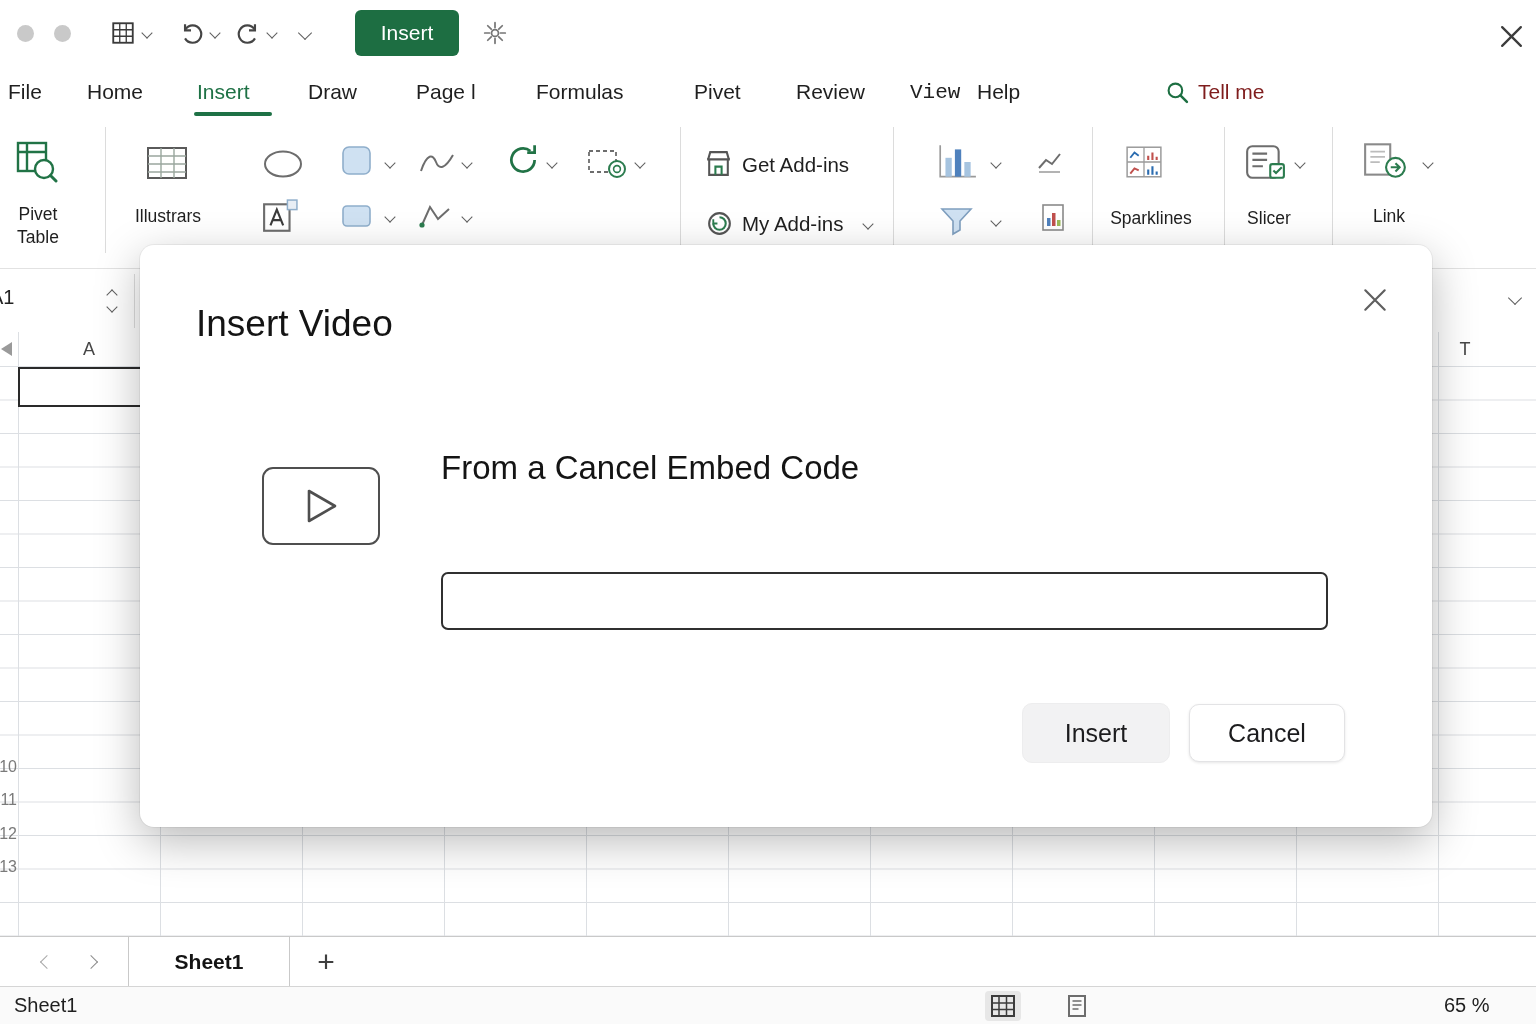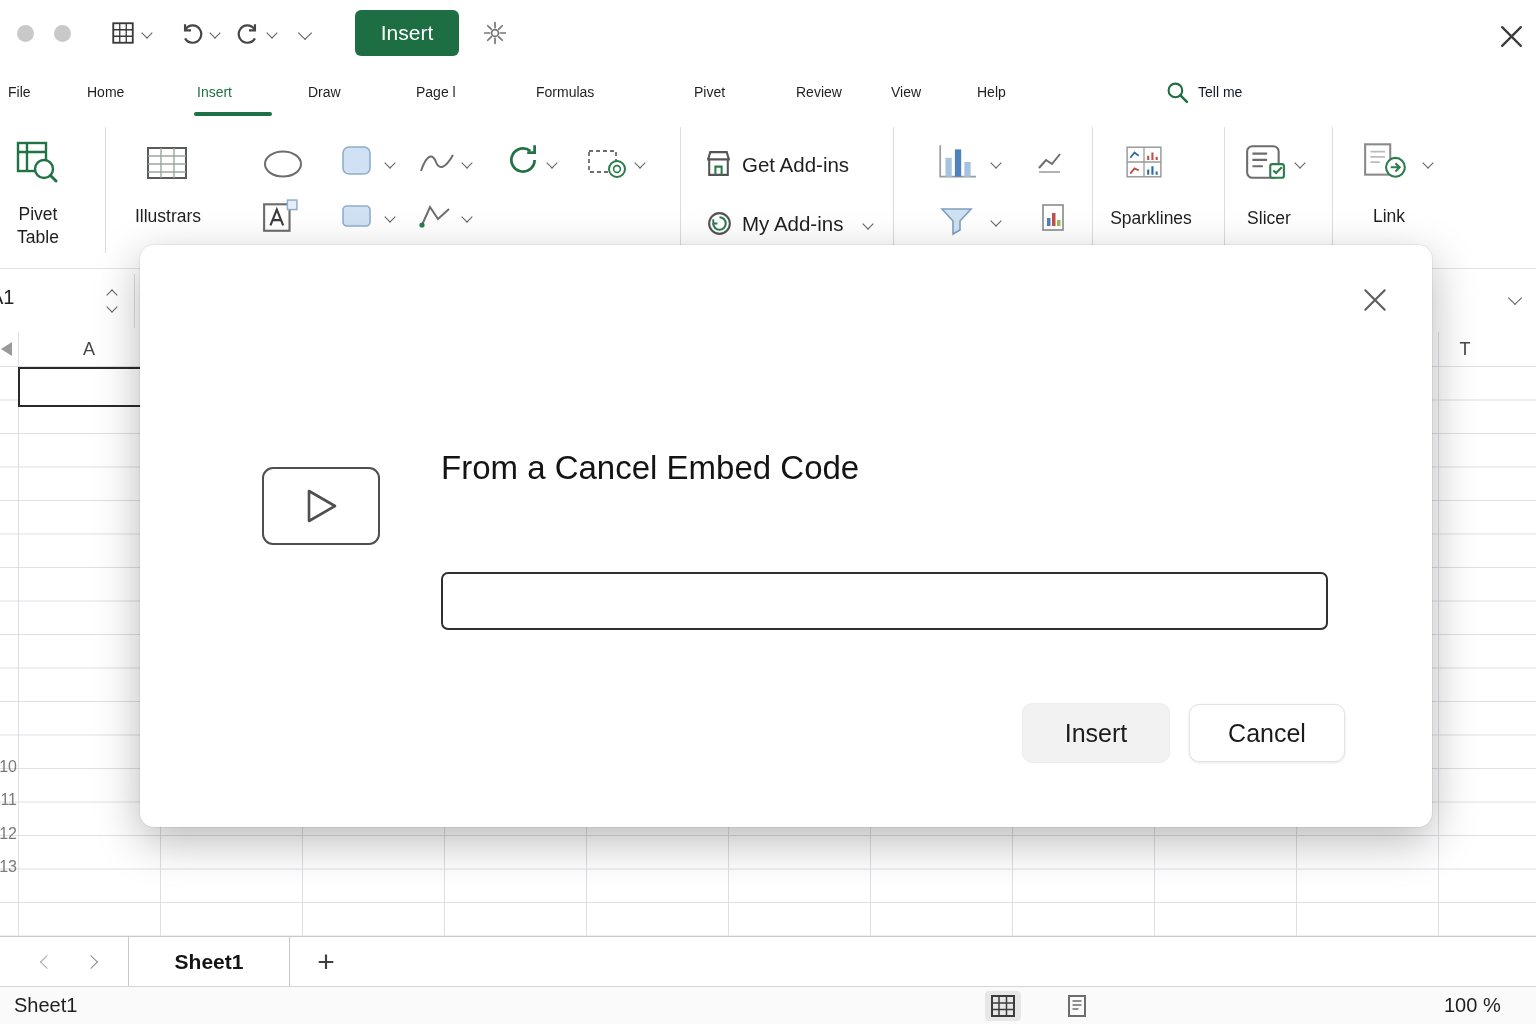--- a/index.html
+++ b/index.html
@@ -12,21 +12,21 @@
   .chev.up{transform:rotate(-135deg);}
   .chev.leftp{transform:rotate(135deg);}
   .chev.rightp{transform:rotate(-45deg);}
   
   .titlebar{position:absolute;left:0;top:0;width:1536px;height:66px;background:#fff;}
   .tl{position:absolute;top:25px;width:17px;height:17px;border-radius:50%;background:#c9c9c9;}
   .insert-pill{position:absolute;left:355px;top:10px;width:104px;height:46px;border-radius:6px;
                display:flex;align-items:center;justify-content:center;color:#fff;font-size:21px;font-weight:500;}
   
   .menubar{position:absolute;left:0;top:66px;width:1536px;height:53px;background:#fff;border-bottom:1px solid #e4e4e4;}
-  .mtab{position:absolute;top:0;height:52px;display:flex;align-items:center;font-size:14px;color:#1f1f1f;cursor:default;}
+  .mtab{position:absolute;top:0;height:52px;display:flex;align-items:center;font-size:21px;color:#1f1f1f;cursor:default;}
   .mtab.active{font-weight:500;}
   
   .ribbon{position:absolute;left:0;top:119px;width:1536px;height:149px;background:#fff;}
   .rdiv{position:absolute;top:8px;height:126px;width:1px;background:#dcdcdc;}
   .rlabel{position:absolute;font-size:17.5px;color:#1f1f1f;text-align:center;line-height:23px;}
   .raddin{position:absolute;font-size:20.5px;color:#1f1f1f;}
   
   .formularow{position:absolute;left:0;top:268px;width:1536px;height:64px;background:#fff;
               border-top:1px solid #e2e2e2;border-bottom:1px solid #d6d6d6;}
   
@@ -123,29 +123,29 @@
   <nav class="menubar">
     <span class="mtab" style="left:8px;">File</span>
     <span class="mtab" style="left:87px;">Home</span>
     <span class="mtab active" style="left:197px;color:#1e7145;">Insert</span>
     <span class="abs" style="left:194px;top:46px;width:78px;height:3.5px;background:#1e7145;border-radius:2px;"></span>
     <span class="mtab" style="left:308px;">Draw</span>
     <span class="mtab" style="left:416px;">Page l</span>
     <span class="mtab" style="left:536px;">Formulas</span>
     <span class="mtab" style="left:694px;">Pivet</span>
     <span class="mtab" style="left:796px;">Review</span>
-    <span class="mtab" style="left:891px;">View</span>
+    <span class="mtab" style="left:910px;font-family:Liberation Mono, monospace;">View</span>
     <span class="mtab" style="left:977px;">Help</span>
     <span class="abs" style="left:1166px;top:15px;">
       <svg width="23" height="23" viewBox="0 0 22 22">
           <circle cx="9" cy="9" r="6.5" fill="none" stroke="#1d6f42" stroke-width="2"></circle>
           <path d="M13.8 13.8 L20 20" stroke="#1d6f42" stroke-width="2.4" stroke-linecap="round"></path>
         </svg>
     </span>
-    <span class="mtab" style="left:1198px;color:#0f172a;">Tell me</span>
+    <span class="mtab" style="left:1198px;color:#7f1d1d;">Tell me</span>
   </nav>
 
   <div class="ribbon">
 
     <span class="abs" style="left:14px;top:20px;">
       <svg width="44" height="44" viewBox="0 0 44 44">
           <rect x="4" y="4" width="28" height="28" fill="none" stroke="#217346" stroke-width="2.4"></rect>
           <path d="M4 13h28 M13 4v28" stroke="#217346" stroke-width="2.4"></path>
           <circle cx="30" cy="30" r="9" fill="#fff" stroke="#217346" stroke-width="2.4"></circle>
           <path d="M36.5 36.5 42 42" stroke="#217346" stroke-width="3" stroke-linecap="round"></path>
@@ -327,20 +327,21 @@
   </div>
 
   <div class="gridarea"></div>
   <div class="cellA1"></div>
   <span class="rownum" style="top:750px;">10</span>
   <span class="rownum" style="top:783px;">11</span>
   <span class="rownum" style="top:817px;">12</span>
   <span class="rownum" style="top:850px;">13</span>
 
   <div class="dialog">
+    <h1 class="dlg-title" style="margin:0;">Insert Video</h1>
 
     <button class="dlg-close">
       <span>
         <svg width="28" height="28" viewBox="0 0 26 26">
             <path d="M4 4 L22 22 M22 4 L4 22" stroke="#5f5f5f" stroke-width="2" stroke-linecap="round"></path>
           </svg>
       </span>
     </button>
 
     <div class="playbox">
@@ -373,16 +374,16 @@
           <path d="M2 9h22 M2 15.5h22 M9 2v20 M16.5 2v20" stroke="#3c3c3c" stroke-width="1.5"></path>
         </svg>
     </span>
     <span class="viewbtn" style="left:1059px;">
       <svg width="24" height="24">
           <rect x="4" y="2" width="16" height="20" fill="none" stroke="#6d6d6d" stroke-width="2"></rect>
           <path d="M7.5 7h9 M7.5 11h9 M7.5 15h6" stroke="#6d6d6d" stroke-width="1.5"></path>
         </svg>
     </span>
 
-    <span class="sbtext" style="left:1444px;">100 %</span>
+    <span class="sbtext" style="left:1444px;">65 %</span>
   </div>
 
 </div>
 
 </body></html>

